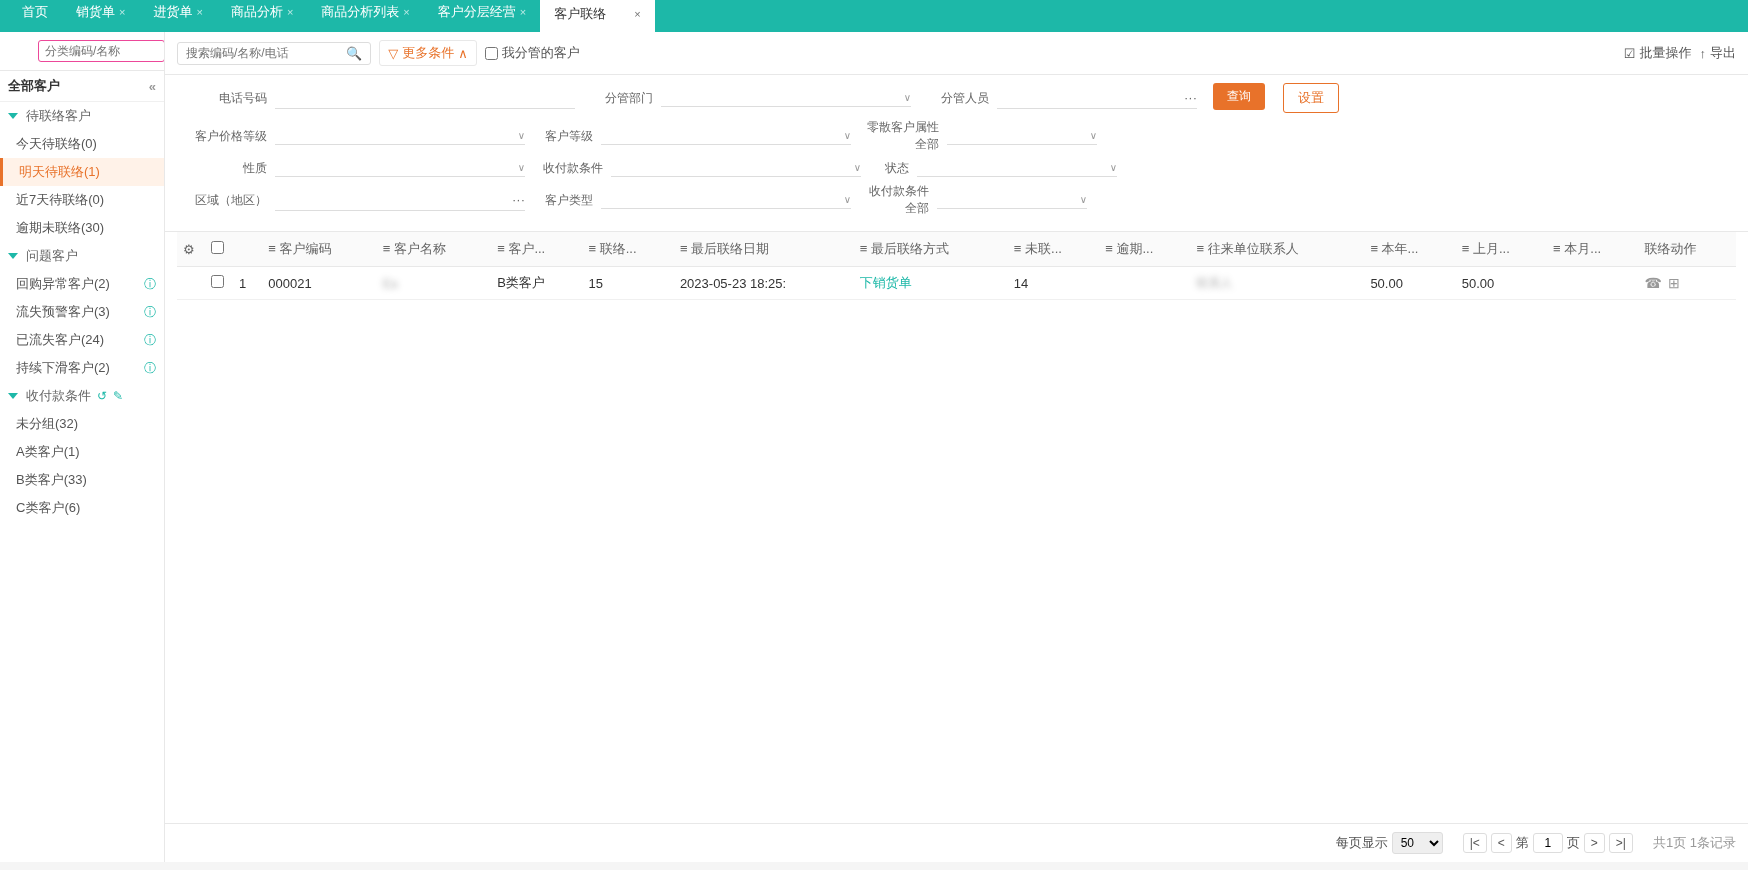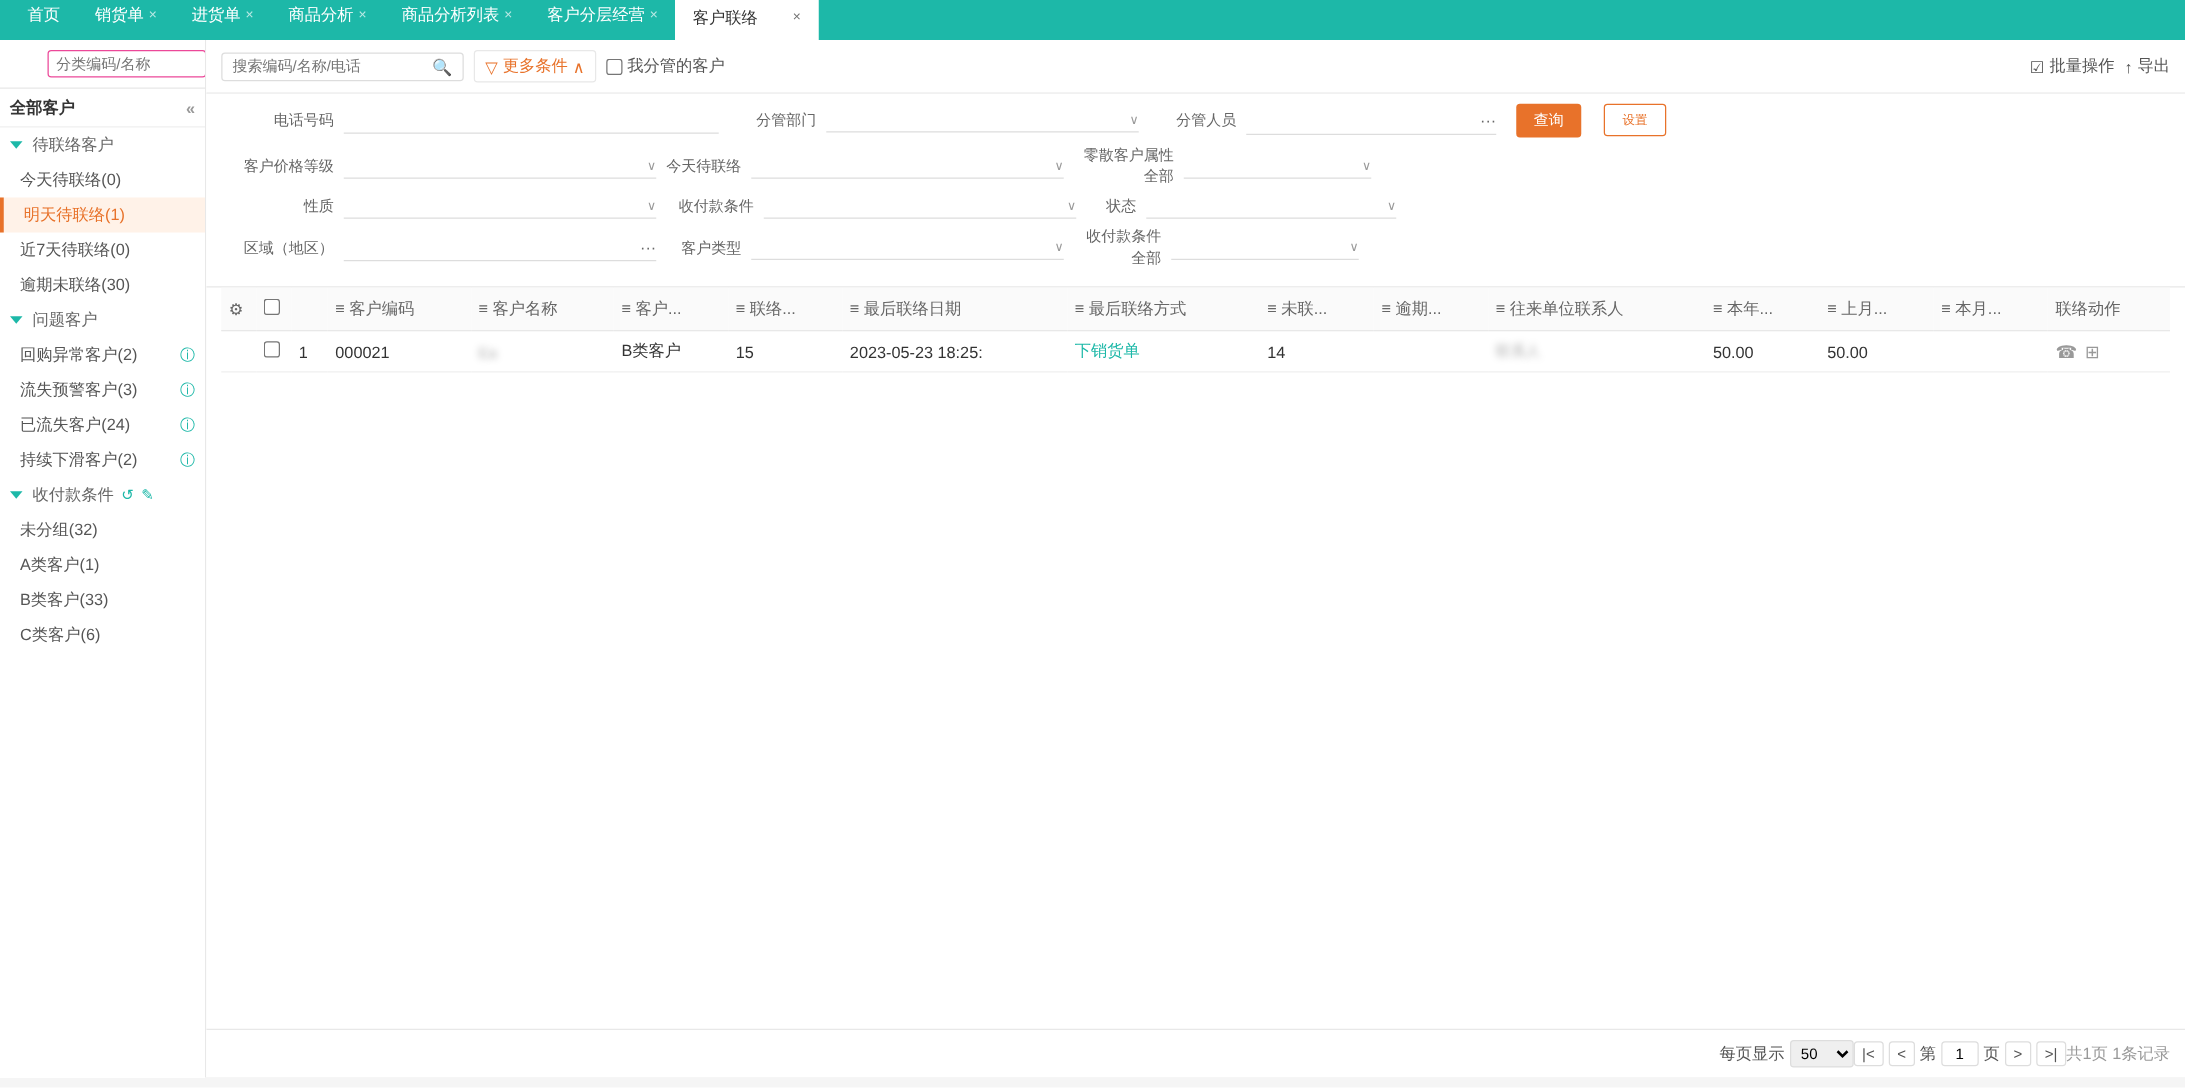--- a/index.html
+++ b/index.html
@@ -41,37 +41,37 @@
 
     
     .filter-panel { background: #fff; border-bottom: 1px solid #e8e8e8; padding: 8px 12px; }
     .filter-row { display: flex; align-items: center; margin-bottom: 6px; gap: 8px; }
     .filter-label { width: 90px; text-align: right; color: #666; font-size: 12px; flex-shrink: 0; }
     .filter-input { flex: 1; border: none; border-bottom: 1px solid #ddd; padding: 3px 0; font-size: 12px; outline: none; }
     .filter-select { flex: 1; display: flex; align-items: center; justify-content: space-between; border-bottom: 1px solid #ddd; padding: 3px 0; font-size: 12px; cursor: pointer; color: #666; }
     .filter-select .caret { color: #999; font-size: 10px; }
     .filter-actions { display: flex; align-items: flex-start; gap: 18px; margin-left: 8px; }
     .btn-query { background: #e8722a; color: #fff; border: none; border-radius: 3px; padding: 5px 14px; cursor: pointer; font-size: 12px; }
-    .btn-setting { background: #fff; color: #e8722a; border: 1px solid #e8722a; border-radius: 3px; padding: 5px 14px; cursor: pointer; font-size: 10px; }
+    .btn-setting { background: #fff; color: #e8722a; border: 1px solid #e8722a; border-radius: 3px; padding: 5px 14px; cursor: pointer; font-size: 13px; }
 
     
     .table-wrap { flex: 1; overflow: auto; padding: 0 12px; }
     table { width: 100%; border-collapse: collapse; font-size: 12px; }
     thead tr { background: #fafafa; }
     th { padding: 8px 6px; text-align: left; border-bottom: 1px solid #e8e8e8; font-weight: normal; color: #666; white-space: nowrap; }
     td { padding: 7px 6px; border-bottom: 1px solid #f0f0f0; color: #333; white-space: nowrap; }
     .col-gear { width: 28px; }
     .col-check { width: 28px; }
     .link-text { color: #1db8a8; cursor: pointer; }
     .action-icons { display: flex; gap: 6px; }
     .action-icon { color: #999; cursor: pointer; font-size: 14px; }
     .blurred { color: transparent; text-shadow: 0 0 6px #aaa; user-select: none; font-size: 12px; }
 
     
-    .pagination { display: flex; align-items: center; justify-content: flex-end; padding: 8px 12px; border-top: 1px solid #e8e8e8; background: #fff; gap: 0; font-size: 12px; color: #555; }
+    .pagination { display: flex; align-items: center; justify-content: flex-end; padding: 8px 12px; border-top: 1px solid #e8e8e8; background: #fff; gap: 20px; font-size: 12px; color: #555; }
     .page-size-select { display: flex; align-items: center; gap: 4px; }
     .page-size-select select { border: 1px solid #ddd; border-radius: 3px; padding: 2px 4px; font-size: 12px; }
     .page-nav { display: flex; align-items: center; gap: 4px; }
     .page-btn { border: 1px solid #ddd; background: #fff; border-radius: 3px; padding: 2px 6px; cursor: pointer; color: #555; font-size: 12px; }
     .page-btn:disabled { color: #ccc; cursor: not-allowed; }
     .page-input { border: 1px solid #ddd; border-radius: 3px; padding: 2px 4px; width: 30px; text-align: center; font-size: 12px; }
     .total-info { color: #999; }
   </style>
 </head>
 <body>
@@ -225,21 +225,21 @@
           <button class="btn-setting">设置</button>
         </div>
       </div>
 
       <div class="filter-row">
         <span class="filter-label">客户价格等级</span>
         <div class="filter-select" style="max-width:250px;">
           <span></span>
           <span class="caret">∨</span>
         </div>
-        <span class="filter-label" style="width:60px;">今天待联络</span>
+        <span class="filter-label" style="width:60px;">客户等级</span>
         <div class="filter-select" style="max-width:250px;">
           <span></span>
           <span class="caret">∨</span>
         </div>
         <span class="filter-label" style="width:80px;font-family:Liberation Serif, serif;">零散客户属性 全部</span>
         <div class="filter-select" style="max-width:150px;">
           <span></span>
           <span class="caret">∨</span>
         </div>
       </div>

